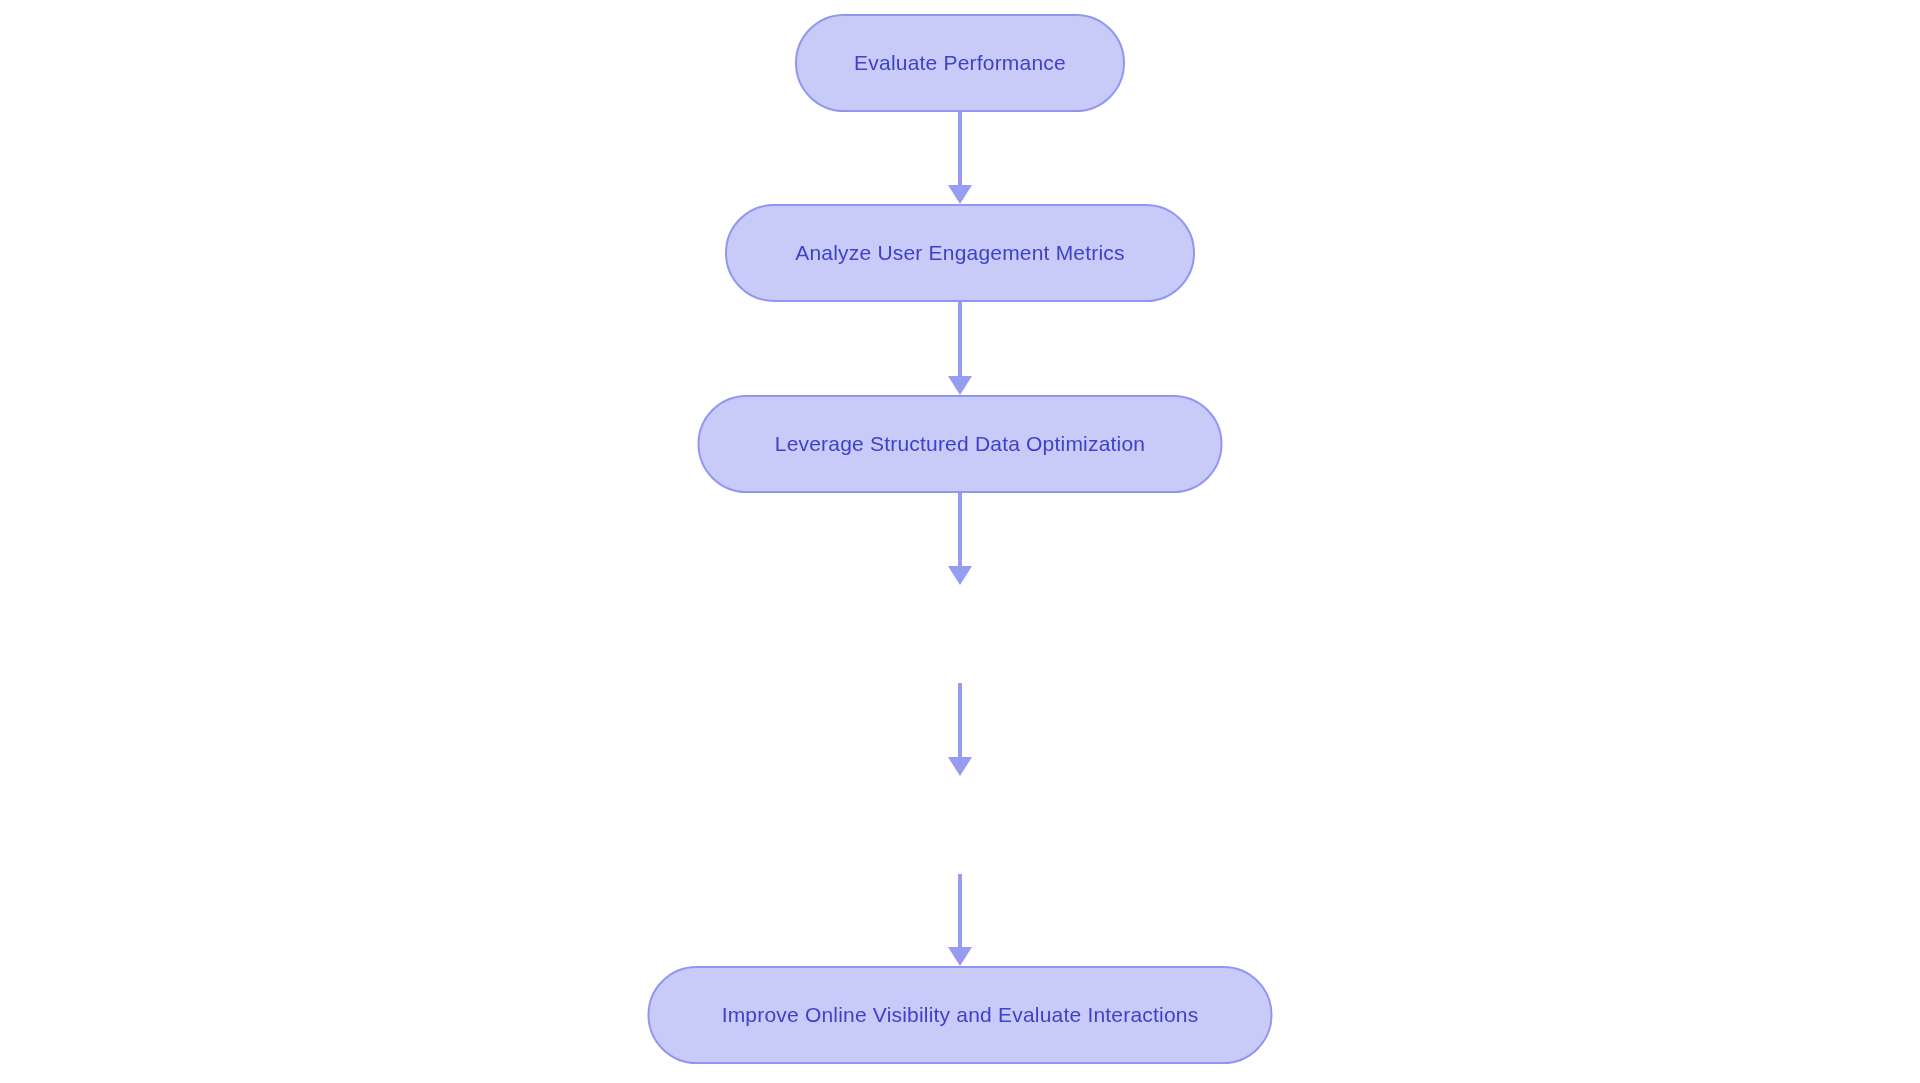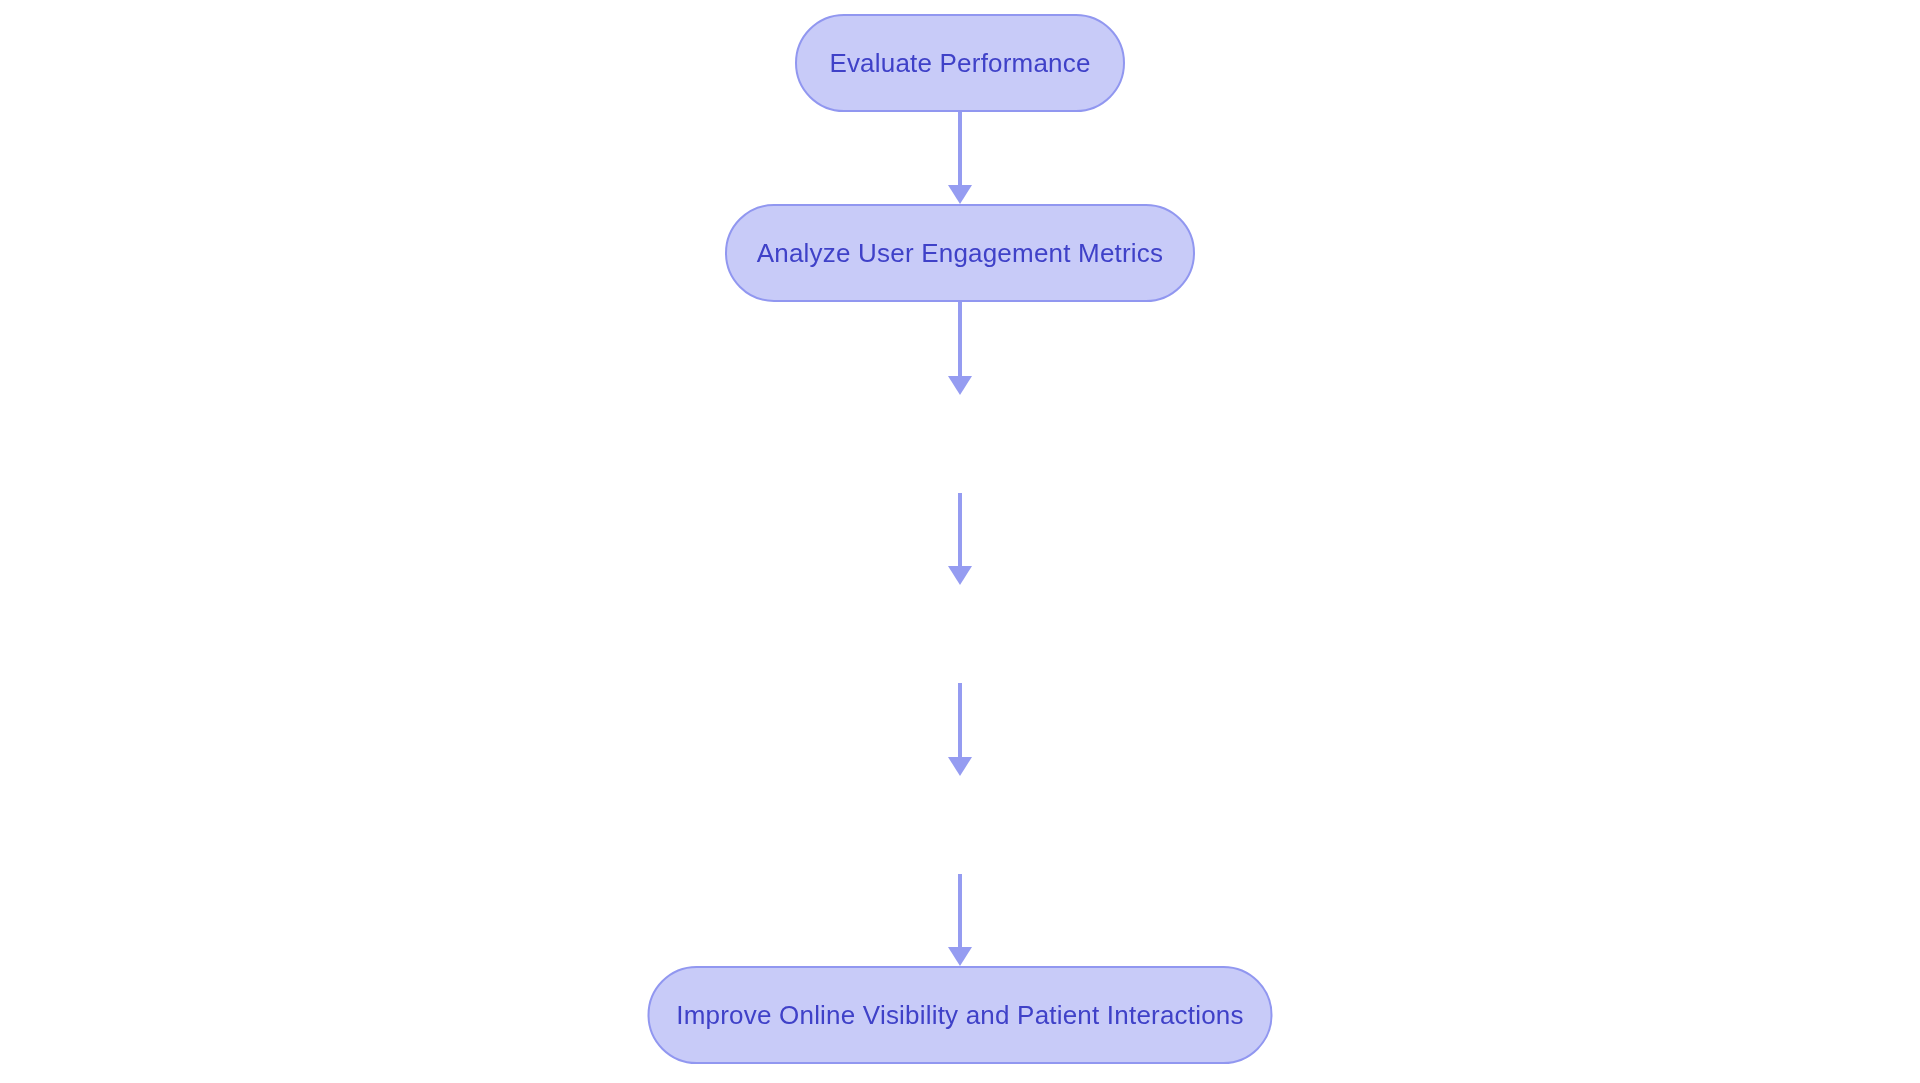--- a/index.html
+++ b/index.html
@@ -28,21 +28,21 @@
     transform:translateX(-50%);
     height:98px;
     border-radius:49px;
     background:var(--node-fill);
     border:2px solid var(--node-border);
     display:flex;
     align-items:center;
     justify-content:center;
   }
   .node-label{
-    font-size:26px;
+    font-size:21px;
     letter-spacing:0.2px;
     color:var(--node-text);
     white-space:nowrap;
   }
   .n1{top:14px;width:330px;}
   .n2{top:204px;width:470px;justify-content:center;}
   .n3{top:395px;width:525px;}
   .n4{top:585px;width:585px;}
   .n5{top:776px;width:262px;}
   .n6{top:966px;width:625px;}
@@ -88,35 +88,38 @@
 
   <div class="node n2">
     <span class="node-label">Analyze User Engagement Metrics</span>
   </div>
 
   <div class="arrow a2">
     <div class="arrow-line"></div>
     <div class="arrow-head"></div>
   </div>
 
+  <div class="node n3">
+    <span class="node-label">Leverage Structured Data Optimization</span>
+  </div>
 
   <div class="arrow a3">
     <div class="arrow-line"></div>
     <div class="arrow-head"></div>
   </div>
 
 
   <div class="arrow a4">
     <div class="arrow-line"></div>
     <div class="arrow-head"></div>
   </div>
 
 
   <div class="arrow a5">
     <div class="arrow-line"></div>
     <div class="arrow-head"></div>
   </div>
 
   <div class="node n6">
-    <span class="node-label">Improve Online Visibility and Patient Interactions</span>
+    <span class="node-label">Improve Online Visibility and Evaluate Interactions</span>
   </div>
 
 </div>
 
 </body></html>

